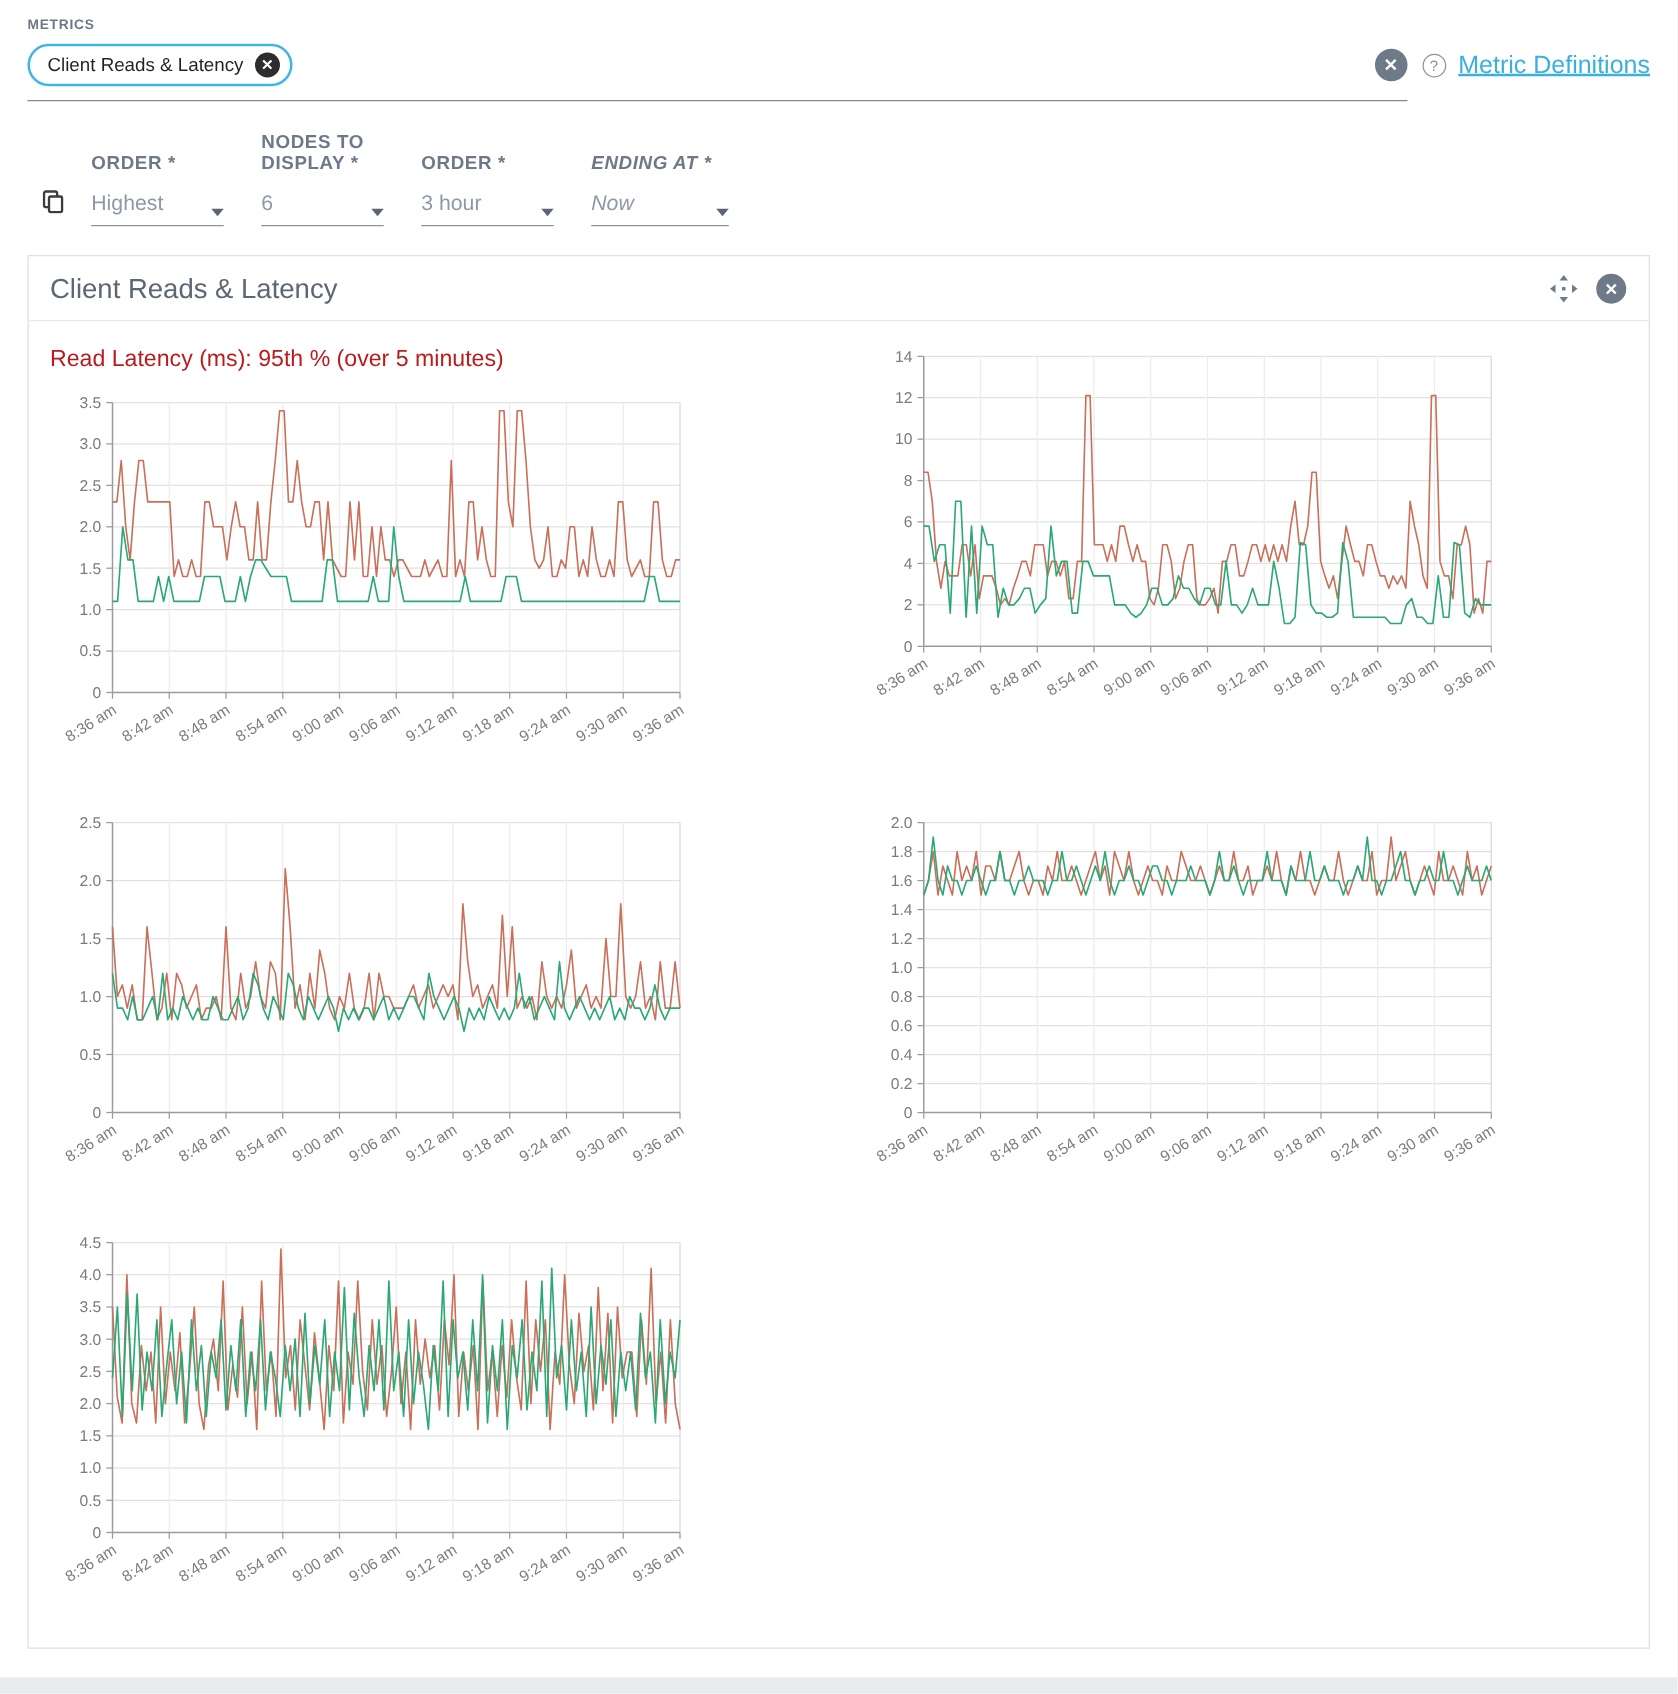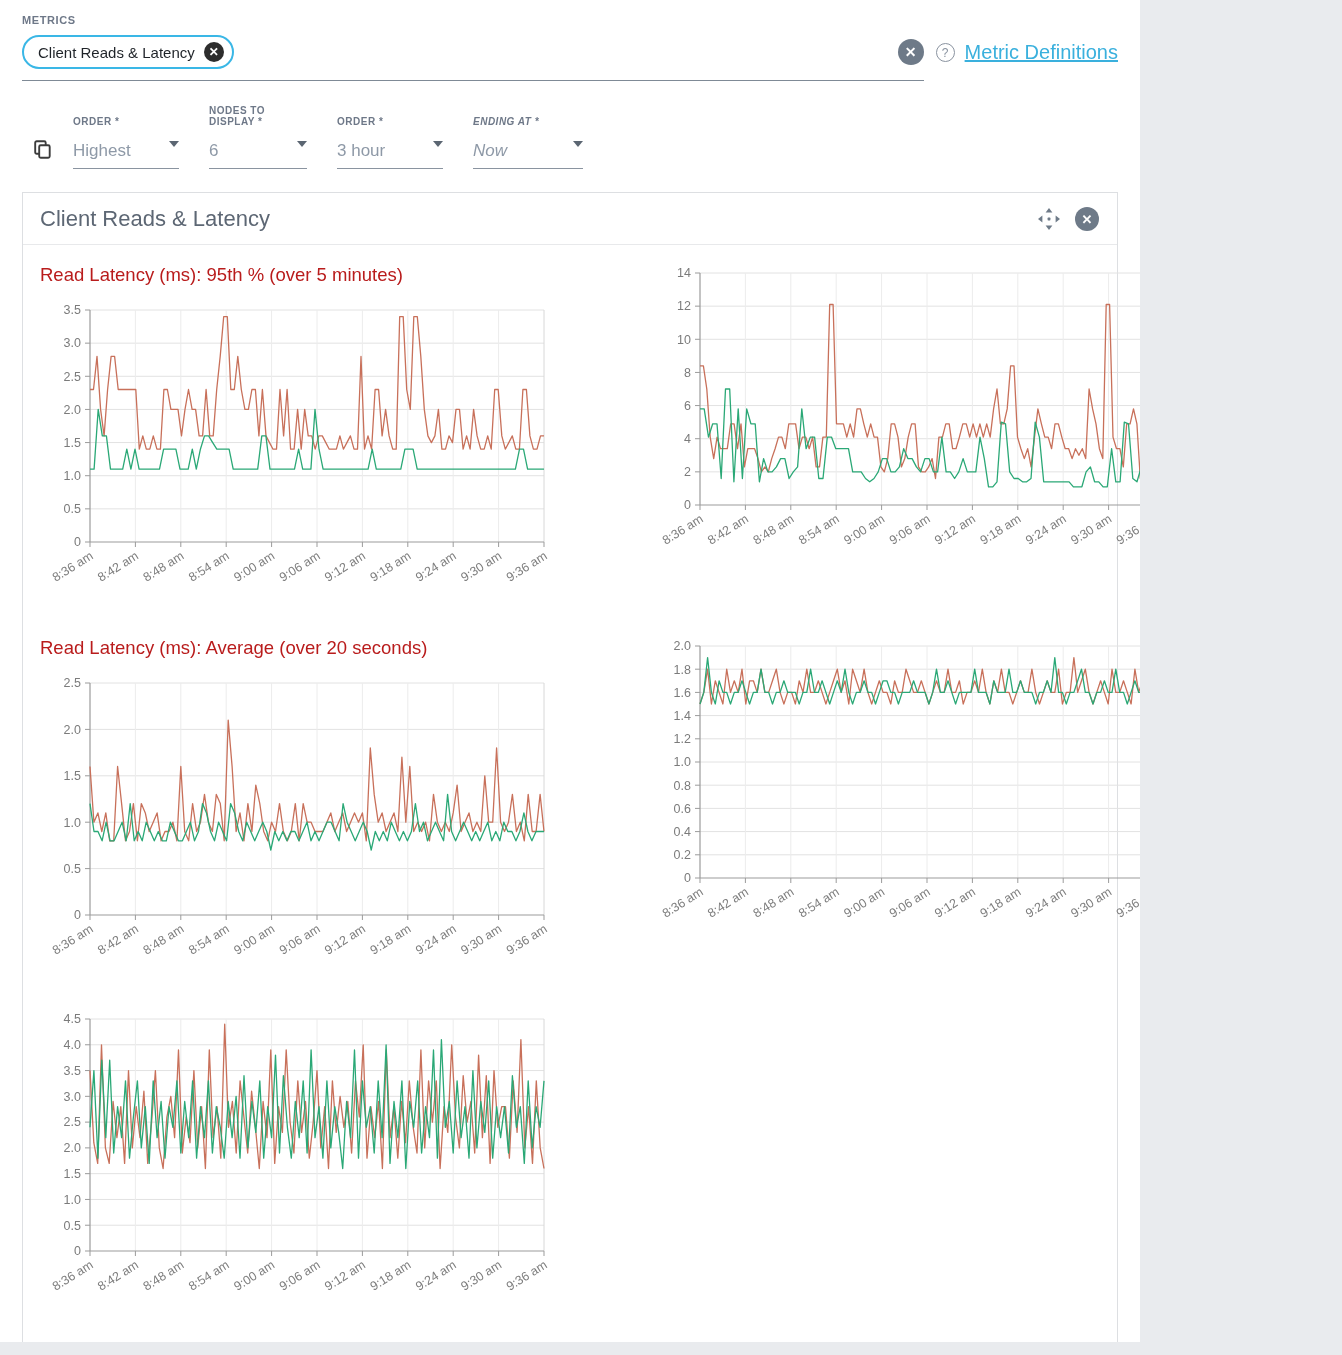--- a/index.html
+++ b/index.html
@@ -1,37 +1,37 @@
 <!DOCTYPE html>
 <html><head>
 <meta charset="utf-8">
 <style>
   * { box-sizing: border-box; margin: 0; padding: 0; }
   html,body { background:#e9ebee; }
   body { font-family:"Liberation Sans", sans-serif; }
-  .page { width:1140px; height:1342px; background:#ffffff; padding:14px 22px 0 22px; overflow:hidden; }
+  .page { width:1342px; height:1342px; background:#ffffff; padding:14px 22px 0 22px; overflow:hidden; }
 
   
   .metrics-label { font-size:11px; font-weight:bold; letter-spacing:.6px; color:#6e7888; }
   .metrics-row { display:flex; align-items:flex-start; margin-top:9px; }
   .metrics-input { flex:1; display:flex; align-items:center; border-bottom:1px solid #7f8a96; padding-bottom:11px; }
   .chip { display:inline-flex; align-items:center; gap:9px; border:2px solid #3ab7e6; border-radius:17px; padding:5px 8px 5px 14px; background:#fff; cursor:pointer; }
   .chip-text { font-size:15px; color:#1f2328; white-space:nowrap; }
   .xcircle { width:20px; height:20px; border-radius:50%; background:#2d2d2d; color:#fff; display:flex; align-items:center; justify-content:center; font-size:12px; font-weight:bold; line-height:1; cursor:pointer; }
   .clear-all { width:26px; height:26px; border-radius:50%; background:#6e7a88; color:#fff; display:flex; align-items:center; justify-content:center; font-size:14px; font-weight:bold; margin-left:auto; cursor:pointer; }
   .metrics-aside { display:flex; align-items:center; gap:10px; padding:6px 0 0 12px; }
   .help-icon { width:19px; height:19px; border-radius:50%; border:1.5px solid #8a93a0; color:#8a93a0; font-size:12px; display:flex; align-items:center; justify-content:center; cursor:pointer; }
   .metric-link { font-size:20px; color:#3ab0dd; text-decoration:underline; white-space:nowrap; }
 
   
   .filters-row { display:flex; align-items:flex-end; margin-top:24px; padding-left:12px; }
   .copy-btn { margin:0 22px 10px 0; cursor:pointer; display:inline-flex; }
   .field { margin-right:30px; }
-  .field-label { font-size:10px; font-weight:bold; letter-spacing:.5px; color:#6e7888; margin-bottom:4px; }
-  .field-value-row { display:flex; align-items:flex-start; justify-content:space-between; border-bottom:1px solid #8a94a0; padding-bottom:7px; cursor:pointer;margin-top:14px; }
+  .field-label { font-size:15px; font-weight:bold; letter-spacing:.5px; color:#6e7888; margin-bottom:4px; }
+  .field-value-row { display:flex; align-items:flex-end; justify-content:space-between; border-bottom:1px solid #8a94a0; padding-bottom:7px; cursor:pointer;margin-top:14px; }
   .field-value { font-size:17px; color:#8e99a7; }
   .caret { width:0; height:0; border-left:5px solid transparent; border-right:5px solid transparent; border-top:6px solid #5b6672; margin-left:12px; }
   .f-order{ width:106px; } .f-nodes{ width:98px; } .f-period{ width:106px; } .f-ending{ width:110px;font-style:italic; }
 
   
   .card { margin-top:23px; border:1px solid #dddfe2; background:#fff; }
   .card-header { display:flex; align-items:center; padding:13px 18px 12px 17px; border-bottom:1px solid #e8e9eb; }
   .card-title { font-size:22px; color:#5d6774; }
   .card-actions { margin-left:auto; display:flex; align-items:center; gap:14px; }
   .move-btn { cursor:grab; display:inline-flex; }
@@ -248,21 +248,20 @@
               <line x1="504" y1="242" x2="504" y2="247" stroke="#9b9b9b" stroke-width="1"></line>
               <text transform="translate(508,258) rotate(-32)" text-anchor="end" font-size="12.5" fill="#7d7d7d" font-family="Liberation Sans, sans-serif">9:36 am</text>
               <line x1="50" y1="10" x2="50" y2="242" stroke="#9b9b9b" stroke-width="1.2"></line>
               <line x1="50" y1="242" x2="504" y2="242" stroke="#9b9b9b" stroke-width="1.2"></line>
               <polyline points="50.0,102.8 53.4,102.8 56.8,126.0 60.2,174.1 63.7,195.6 67.1,174.1 70.5,185.7 73.9,185.7 77.3,185.7 80.7,160.8 84.1,160.8 87.5,185.7 91.0,160.8 94.4,203.9 97.8,185.7 101.2,185.7 104.6,185.7 108.0,195.6 111.4,208.9 114.9,203.9 118.3,208.9 121.7,195.6 125.1,185.7 128.5,174.1 131.9,174.1 135.3,185.7 138.8,160.8 142.2,160.8 145.6,160.8 149.0,185.7 152.4,174.1 155.8,174.1 159.2,185.7 162.6,174.1 166.1,203.9 169.5,203.9 172.9,174.1 176.3,174.1 179.7,41.5 183.1,41.5 186.5,160.8 190.0,160.8 193.4,160.8 196.8,174.1 200.2,160.8 203.6,174.1 207.0,145.9 210.4,145.9 213.8,160.8 217.3,174.1 220.7,160.8 224.1,174.1 227.5,174.1 230.9,203.9 234.3,208.9 237.7,195.6 241.2,160.8 244.6,160.8 248.0,174.1 251.4,203.9 254.8,195.6 258.2,174.1 261.6,160.8 265.1,160.8 268.5,203.9 271.9,208.9 275.3,208.9 278.7,203.9 282.1,195.6 285.5,215.5 288.9,174.1 292.4,174.1 295.8,160.8 299.2,160.8 302.6,185.7 306.0,185.7 309.4,174.1 312.8,160.8 316.3,160.8 319.7,174.1 323.1,160.8 326.5,174.1 329.9,160.8 333.3,174.1 336.7,160.8 340.2,174.1 343.6,145.9 347.0,126.0 350.4,160.8 353.8,160.8 357.2,145.9 360.6,102.8 364.0,102.8 367.5,174.1 370.9,185.7 374.3,195.6 377.7,185.7 381.1,203.9 384.5,174.1 387.9,145.9 391.4,160.8 394.8,174.1 398.2,174.1 401.6,185.7 405.0,160.8 408.4,160.8 411.8,174.1 415.2,185.7 418.7,185.7 422.1,195.6 425.5,185.7 428.9,192.3 432.3,185.7 435.7,195.6 439.1,126.0 442.6,145.9 446.0,160.8 449.4,185.7 452.8,195.6 456.2,41.5 459.6,41.5 463.0,174.1 466.5,185.7 469.9,185.7 473.3,203.9 476.7,160.8 480.1,160.8 483.5,145.9 486.9,160.8 490.3,215.5 493.8,203.9 497.2,215.5 500.6,174.1 504.0,174.1" fill="none" stroke="#c8705a" stroke-width="1.3" stroke-linejoin="round"></polyline>
               <polyline points="50.0,145.9 54.2,145.9 58.5,174.1 62.7,160.8 67.0,160.8 71.2,215.5 75.5,126.0 79.7,126.0 83.9,218.8 88.2,145.9 92.4,215.5 96.7,145.9 100.9,160.8 105.2,160.8 109.4,218.8 113.6,195.6 117.9,208.9 122.1,208.9 126.4,203.9 130.6,195.6 134.9,195.6 139.1,215.5 143.3,208.9 147.6,203.9 151.8,145.9 156.1,185.7 160.3,174.1 164.6,174.1 168.8,215.5 173.0,215.5 177.3,174.1 181.5,174.1 185.8,185.7 190.0,185.7 194.3,185.7 198.5,185.7 202.7,208.9 207.0,208.9 211.2,208.9 215.5,215.5 219.7,218.8 224.0,215.5 228.2,208.9 232.4,195.6 236.7,195.6 240.9,208.9 245.2,208.9 249.4,203.9 253.7,185.7 257.9,195.6 262.1,195.6 266.4,203.9 270.6,208.9 274.9,195.6 279.1,195.6 283.4,208.9 287.6,208.9 291.9,174.1 296.1,208.9 300.3,208.9 304.6,215.5 308.8,208.9 313.1,195.6 317.3,208.9 321.6,208.9 325.8,208.9 330.0,174.1 334.3,195.6 338.5,223.8 342.8,223.8 347.0,218.8 351.3,159.1 355.5,160.8 359.7,208.9 364.0,215.5 368.2,215.5 372.5,218.8 376.7,218.8 381.0,215.5 385.2,159.1 389.4,174.1 393.7,218.8 397.9,218.8 402.2,218.8 406.4,218.8 410.7,218.8 414.9,218.8 419.1,218.8 423.4,223.8 427.6,223.8 431.9,223.8 436.1,208.9 440.4,203.9 444.6,218.8 448.8,218.8 453.1,223.8 457.3,223.8 461.6,185.7 465.8,218.8 470.1,218.8 474.3,159.1 478.5,160.8 482.8,215.5 487.0,218.8 491.3,203.9 495.5,208.9 499.8,208.9 504.0,208.9" fill="none" stroke="#2aa876" stroke-width="1.3" stroke-linejoin="round"></polyline>
             </svg>
           </div>
       </div>
       <div class="chart-block">
-        <div class="chart-title">Read Latency (ms): Average (over 20 seconds)</div>
         <div class="chart-canvas">
             <svg width="574" height="304" viewBox="0 0 574 304">
               <line x1="45" y1="242" x2="50" y2="242" stroke="#9b9b9b" stroke-width="1"></line>
               <text x="41" y="246.3" text-anchor="end" font-size="12.5" fill="#7b7b7b" font-family="Liberation Sans, sans-serif">0</text>
               <line x1="50" y1="195.6" x2="504" y2="195.6" stroke="#e2e2e2" stroke-width="1"></line>
               <line x1="45" y1="195.6" x2="50" y2="195.6" stroke="#9b9b9b" stroke-width="1"></line>
               <text x="41" y="199.9" text-anchor="end" font-size="12.5" fill="#7b7b7b" font-family="Liberation Sans, sans-serif">0.5</text>
               <line x1="50" y1="149.2" x2="504" y2="149.2" stroke="#e2e2e2" stroke-width="1"></line>
               <line x1="45" y1="149.2" x2="50" y2="149.2" stroke="#9b9b9b" stroke-width="1"></line>
               <text x="41" y="153.5" text-anchor="end" font-size="12.5" fill="#7b7b7b" font-family="Liberation Sans, sans-serif">1.0</text>

